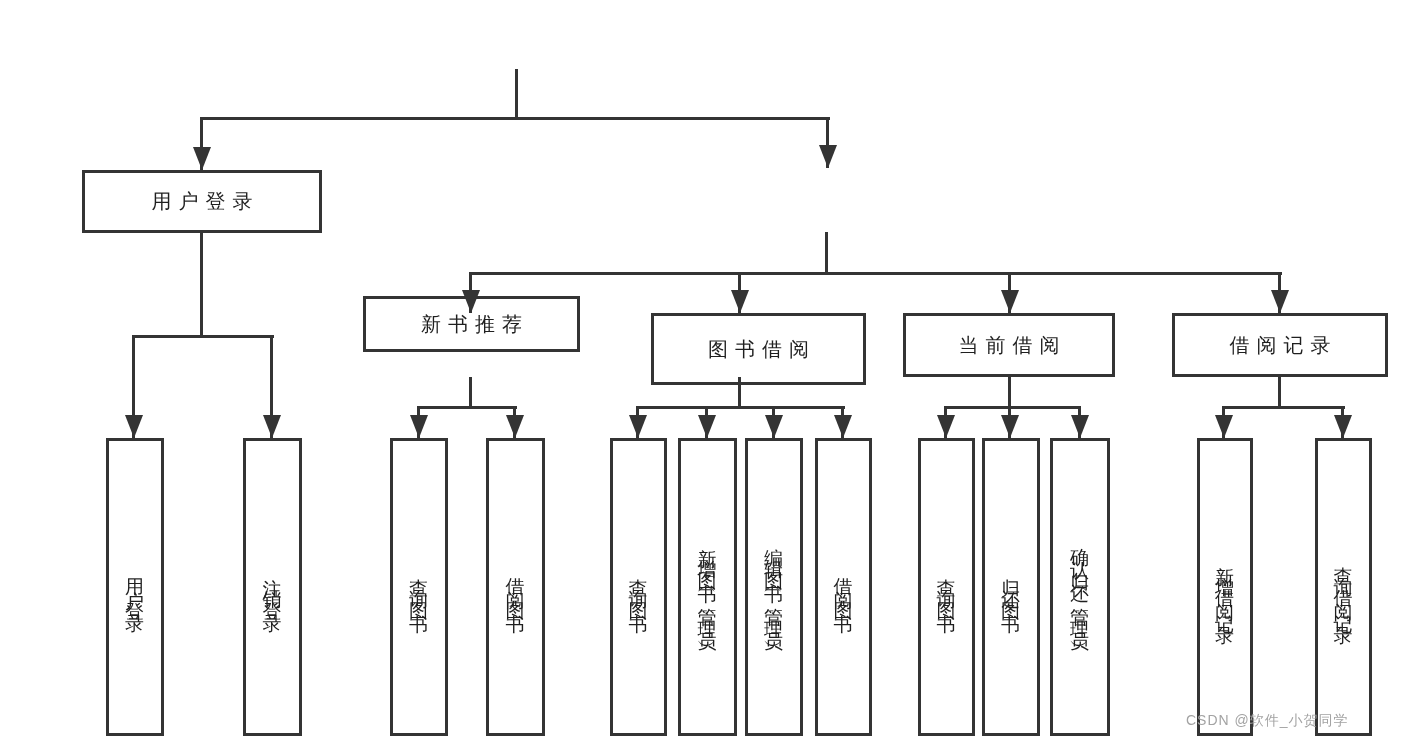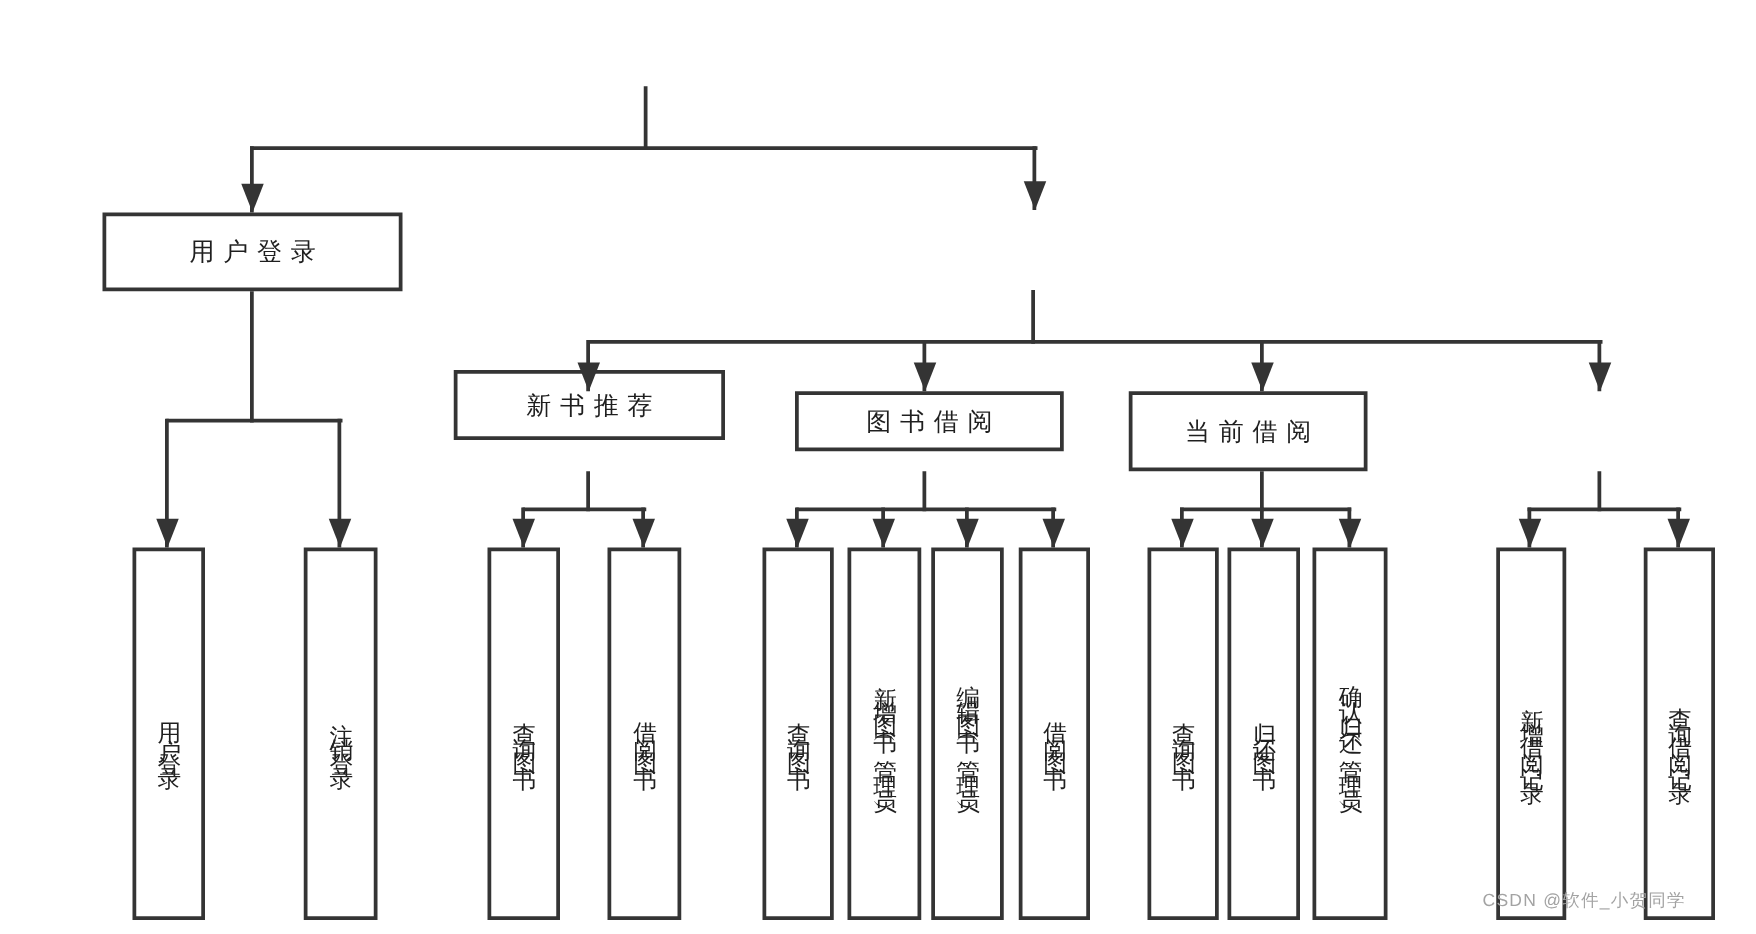--- a/index.html
+++ b/index.html
@@ -57,22 +57,23 @@
 </style>
 </head>
 <body>
 
 <div class="canvas">
 
 
   <div class="box h" style="left:82px;top:170px;width:240px;height:63px">用户登录</div>
 
   <div class="box h" style="left:363px;top:296px;width:217px;height:56px">新书推荐</div>
-  <div class="box h" style="left:636px;top:313px;width:215px;height:48px">图书借阅</div>
-  <div class="box h" style="left:903px;top:313px;width:191px;height:64px">当前借阅</div>
+  <div class="box h" style="left:651px;top:313px;width:215px;height:72px">图书借阅</div>
+  <div class="box h" style="left:903px;top:313px;width:212px;height:64px">当前借阅</div>
+  <div class="box h" style="left:1172px;top:313px;width:216px;height:64px">借阅记录</div>
 
   <div class="box v" style="left:106px;top:438px;width:58px;height:298px">用户登录</div>
   <div class="box v" style="left:243px;top:438px;width:59px;height:298px">注销登录</div>
   <div class="box v" style="left:390px;top:438px;width:58px;height:298px">查询图书</div>
   <div class="box v" style="left:486px;top:438px;width:59px;height:298px">借阅图书</div>
   <div class="box v" style="left:610px;top:438px;width:57px;height:298px">查询图书</div>
   <div class="box v" style="left:678px;top:438px;width:59px;height:298px">新增图书（管理员）</div>
   <div class="box v" style="left:745px;top:438px;width:58px;height:298px">编辑图书（管理员）</div>
   <div class="box v" style="left:815px;top:438px;width:57px;height:298px">借阅图书</div>
   <div class="box v" style="left:918px;top:438px;width:57px;height:298px">查询图书</div>

